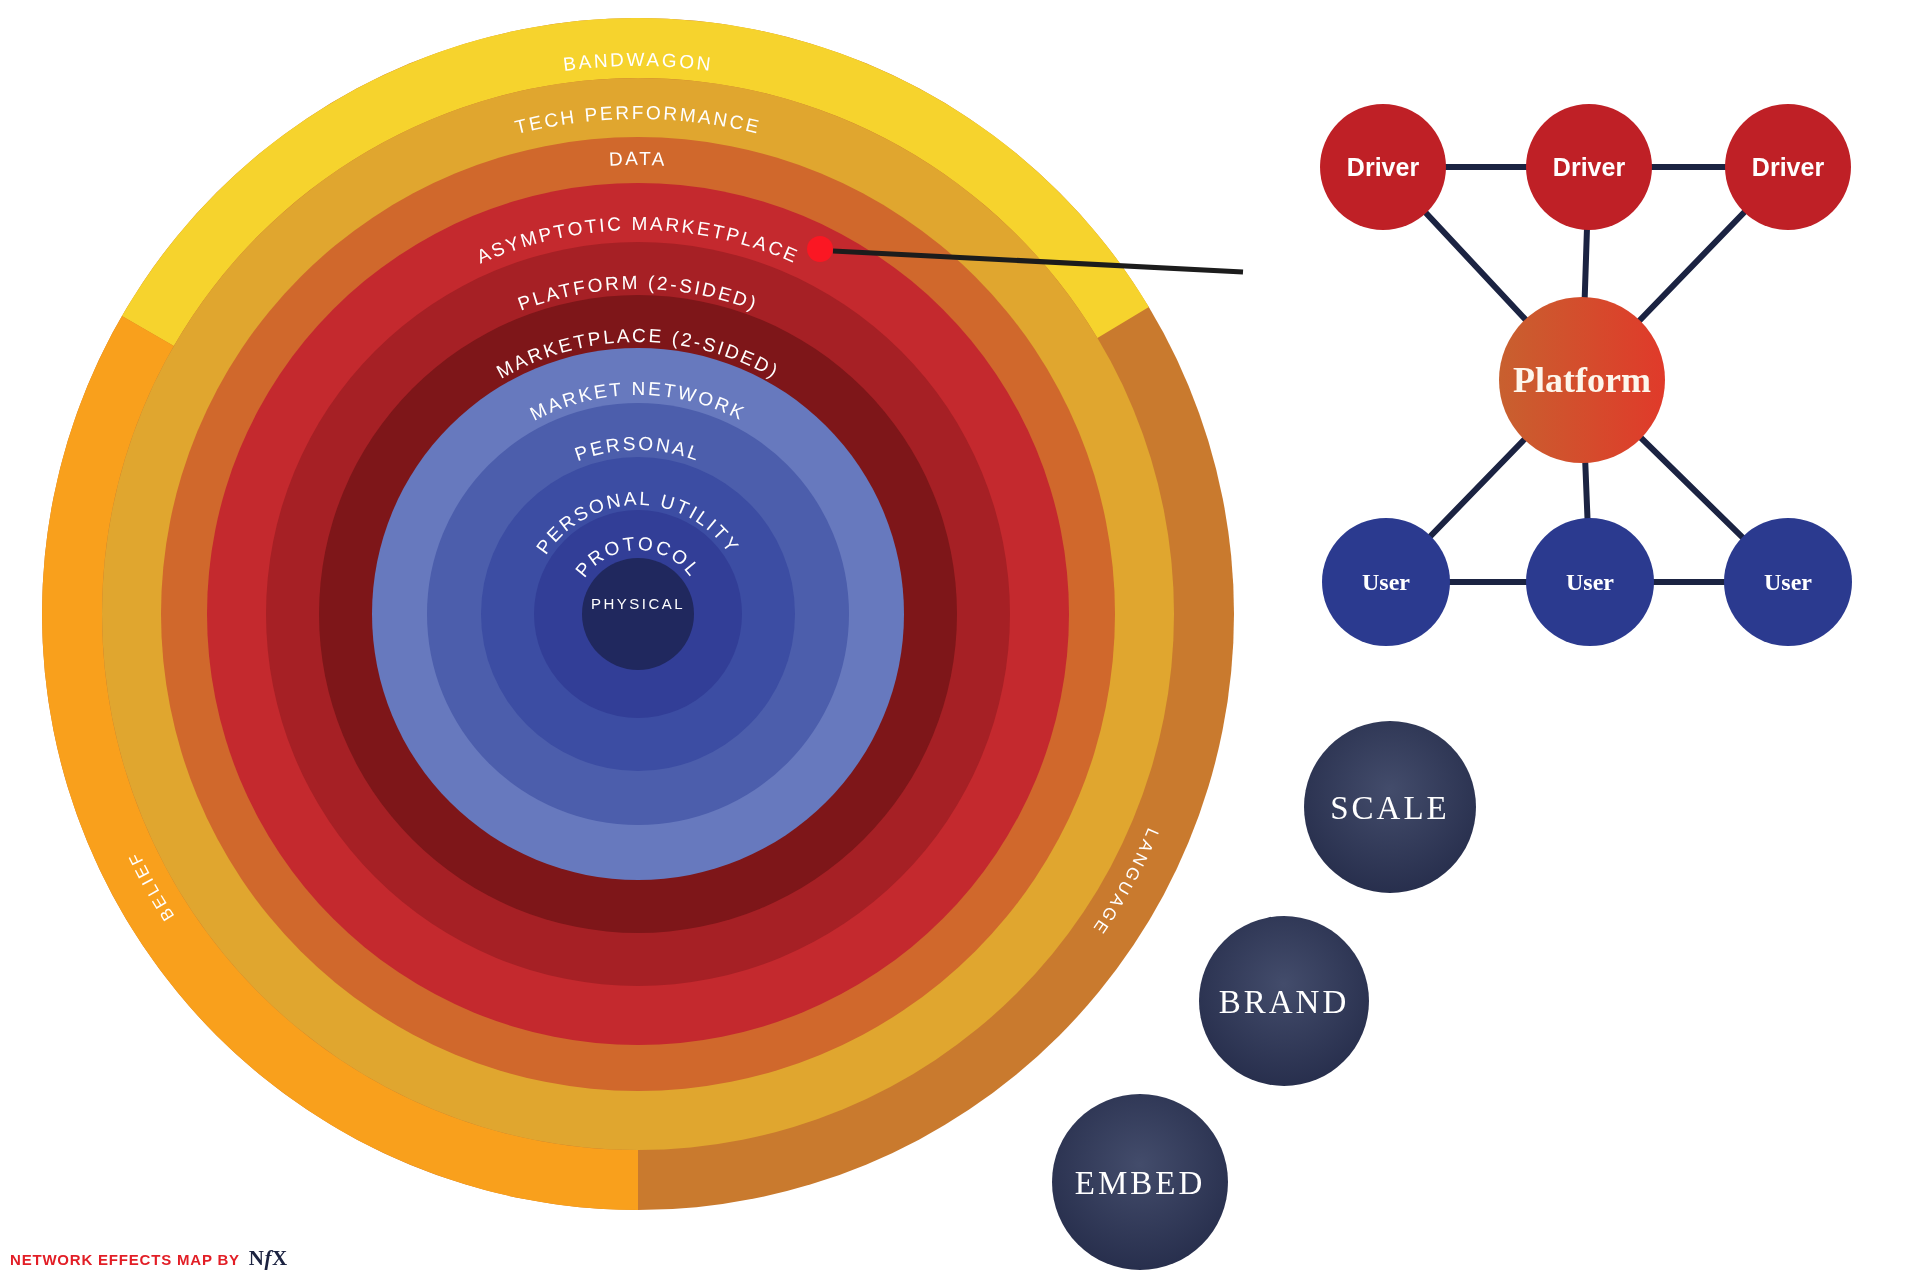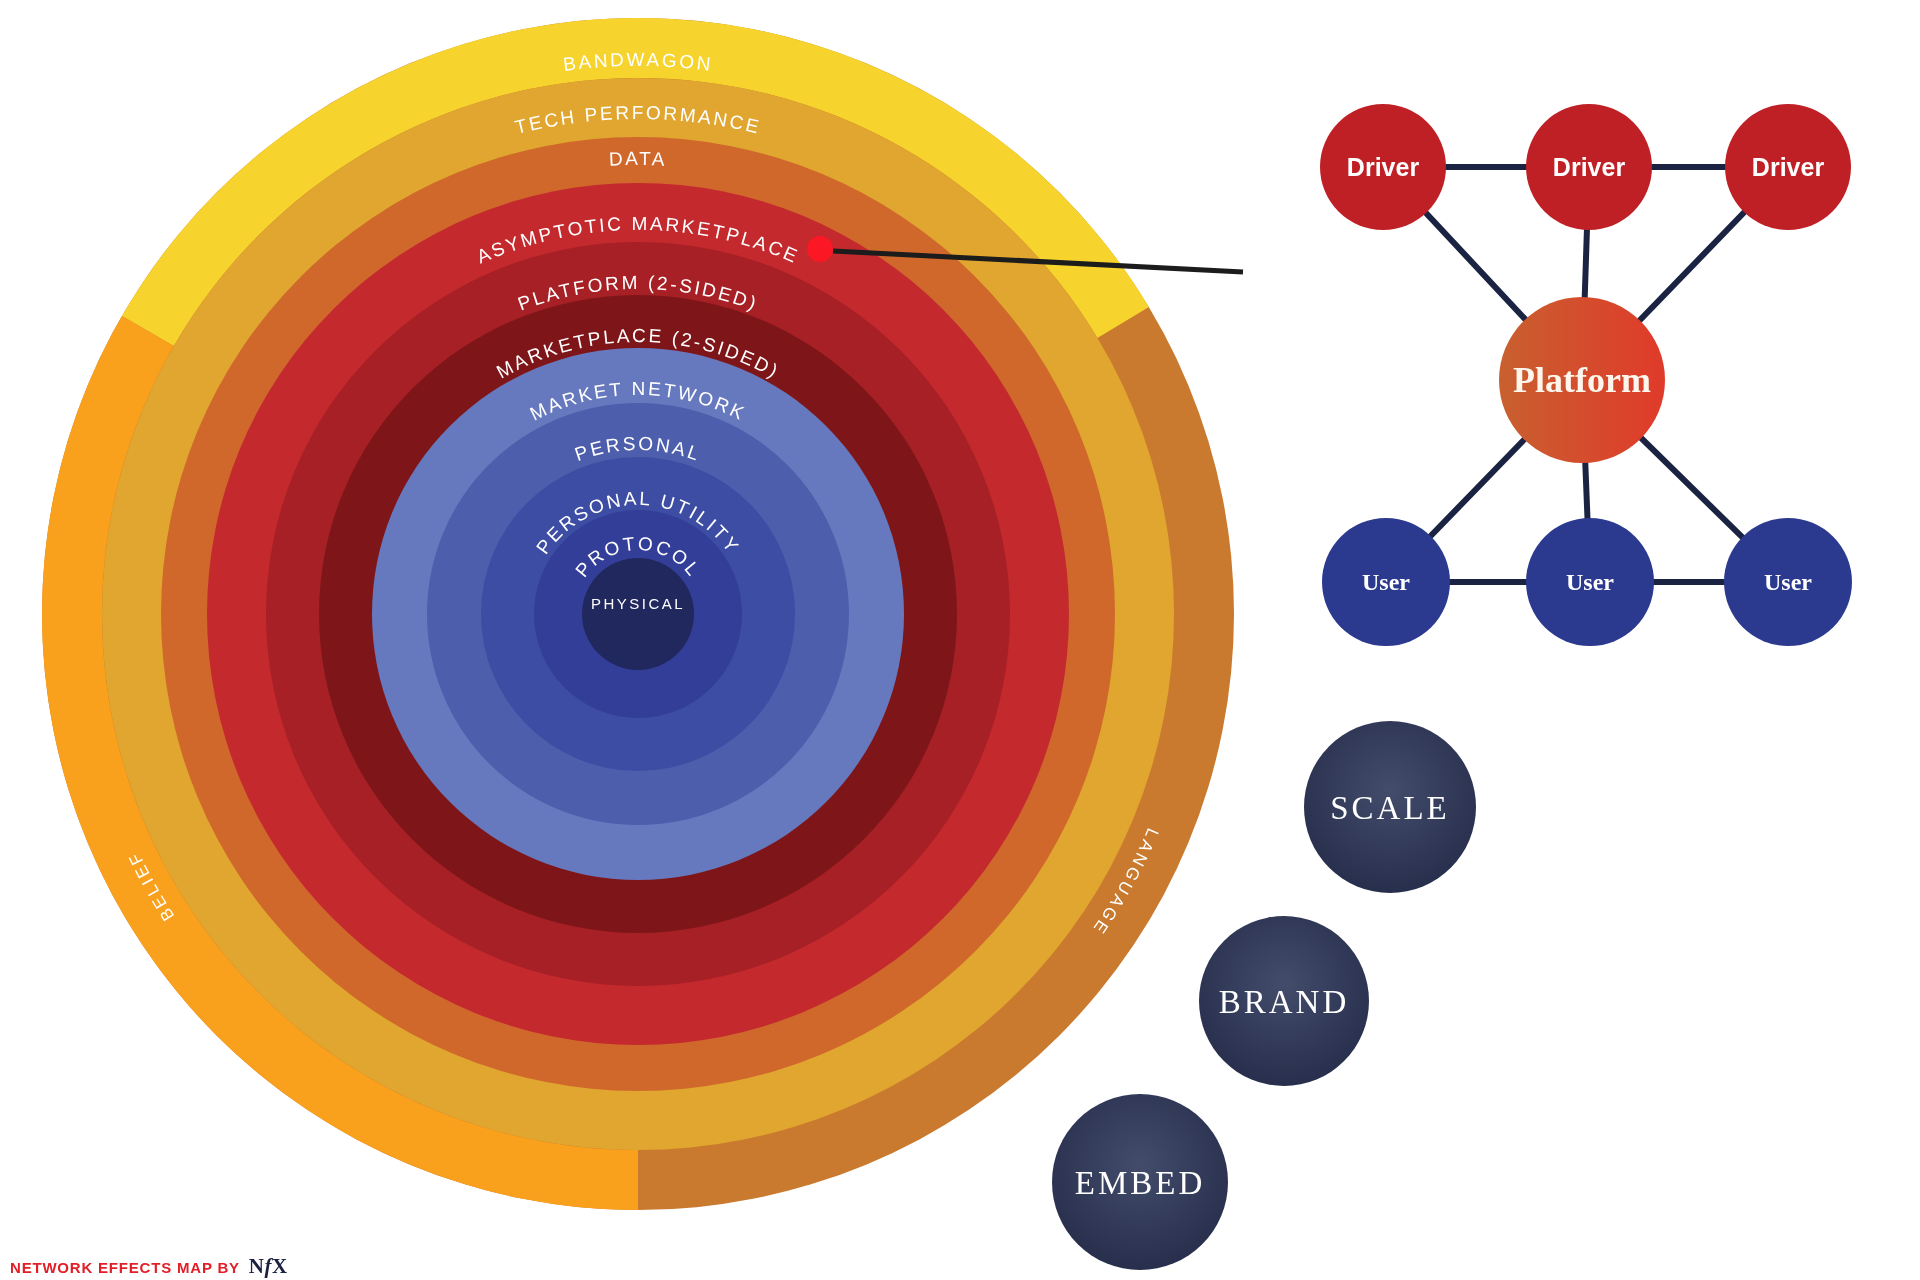--- a/index.html
+++ b/index.html
@@ -16,21 +16,21 @@
               font-weight:bold;}
   .node-label-serif{fill:#ffffff;font-family:"Liberation Serif",serif;font-size:24px;
               font-weight:bold;}
   .platform-label{fill:#fdf6ec;font-family:"Liberation Serif",serif;font-size:36px;
               font-weight:bold;}
   .badge-label{fill:#ffffff;font-family:"Liberation Serif",serif;font-size:33px;
               letter-spacing:3px;}
   .footer{position:absolute;left:10px;top:1246px;display:flex;align-items:baseline;}
   .footer .credit{color:#E21E26;font-size:15px;font-weight:bold;letter-spacing:0.8px;}
   .footer .logo{color:#1B2240;font-family:"Liberation Serif",serif;font-size:21px;
-              font-weight:bold;margin-left:9px;letter-spacing:0.5px;margin-top:8px;}
+              font-weight:bold;margin-left:9px;letter-spacing:0.5px;}
   .footer .logo .f-italic{font-style:italic;}
 </style>
 </head>
 <body>
 
 <div class="stage">
   <svg width="1920" height="1280" viewBox="0 0 1920 1280">
     <defs>
       <linearGradient id="platformGrad" x1="0" y1="0" x2="1" y2="0">
         <stop offset="0" stop-color="#C8602F"></stop>

